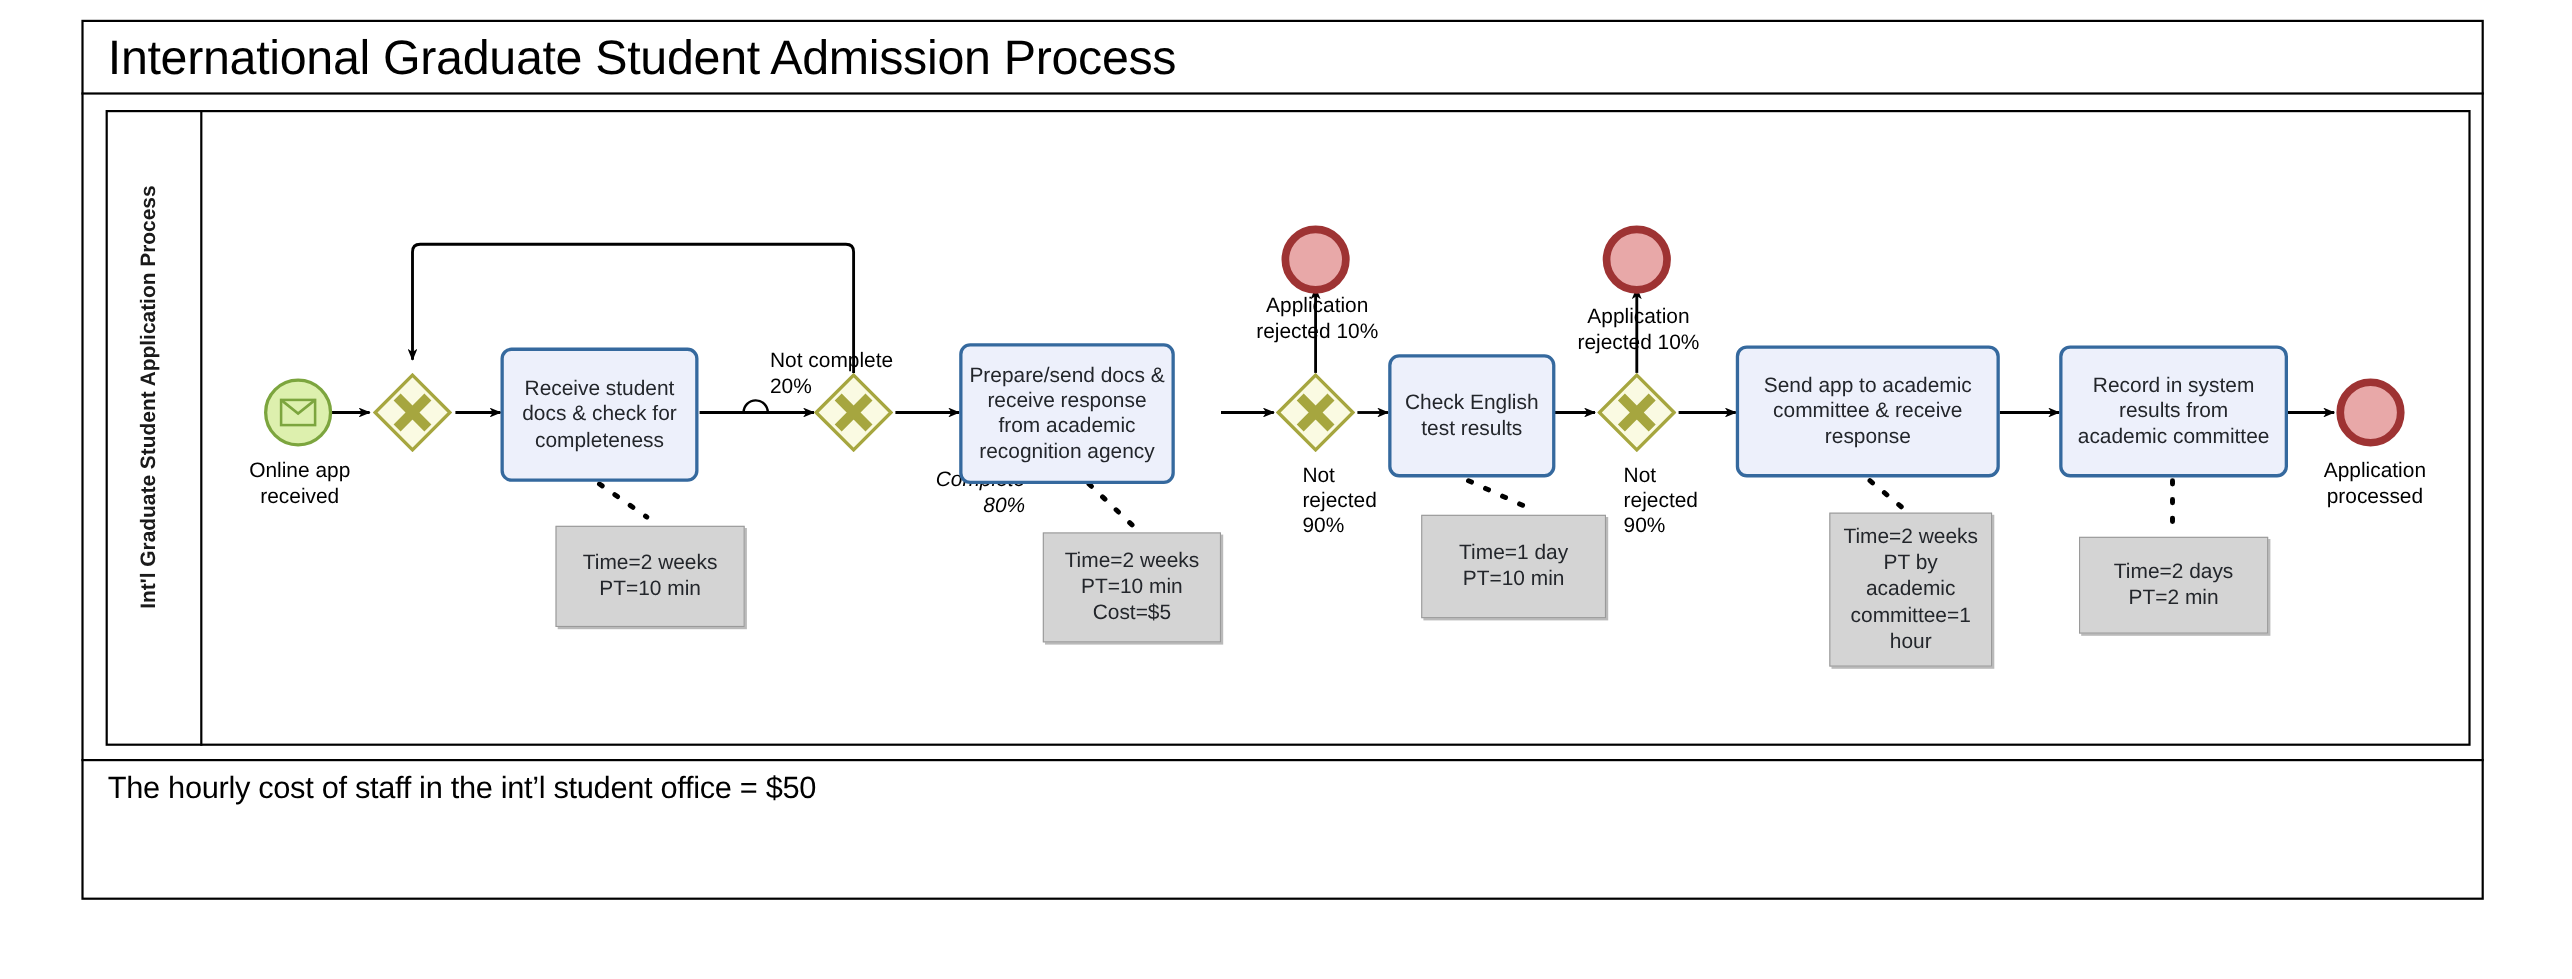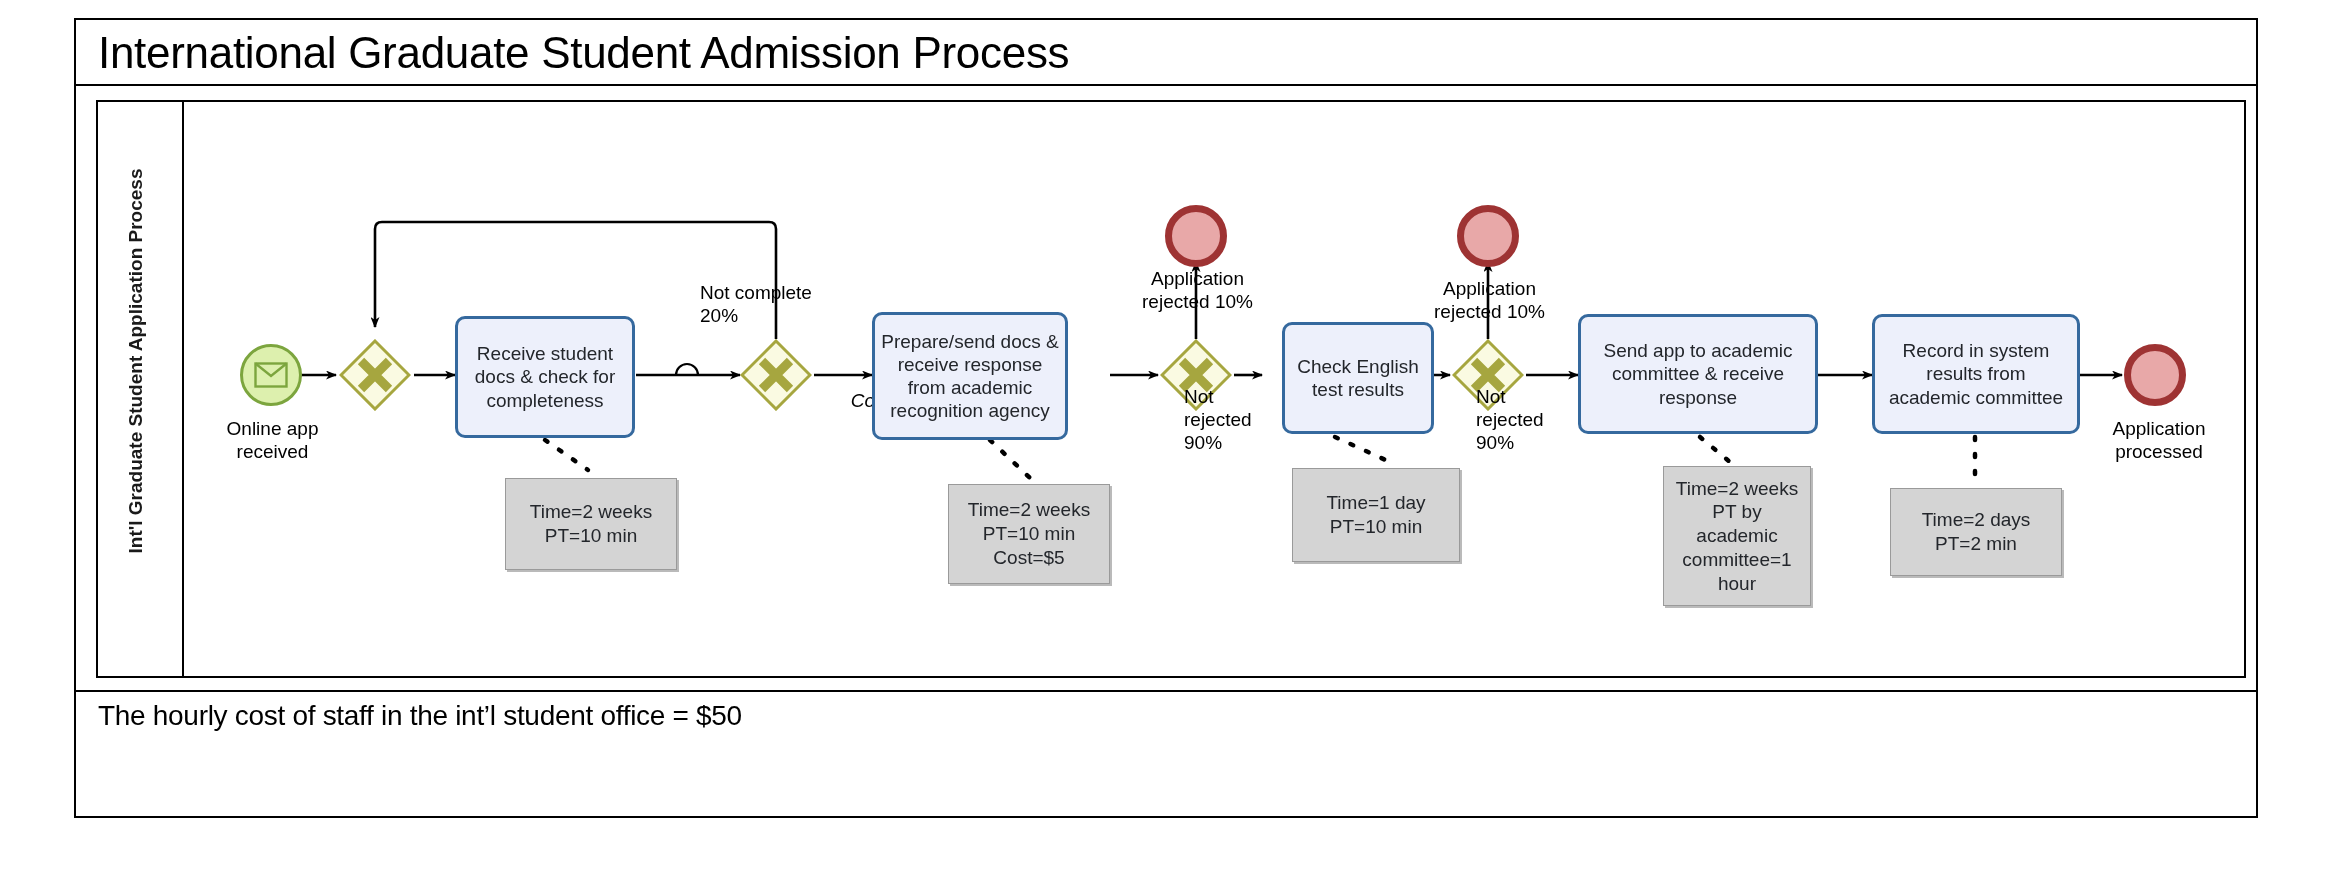--- a/index.html
+++ b/index.html
@@ -39,21 +39,21 @@
         display:flex;align-items:center;justify-content:center;text-align:center;
         font-size:19px;color:#23262b;line-height:1.22;padding:4px 6px;}
 
   .annotation{background:#d4d4d4;border:1px solid #9a9a9a;
               display:flex;align-items:center;justify-content:center;text-align:center;
               font-size:19px;color:#23262b;line-height:1.25;padding:4px 6px;
               box-shadow:2px 2px 0 rgba(130,130,130,0.55);}
 
   .caption{position:absolute;text-align:center;font-size:19px;color:#000;line-height:1.2;}
 
-  .flow-label{position:absolute;text-align:center;font-size:19px;color:#000;line-height:1.2;white-space:nowrap;}
+  .flow-label{position:absolute;text-align:center;font-size:19px;color:#000;line-height:1.2;white-space:nowrap;margin-top:36px;}
 
   svg.wires{position:absolute;left:0;top:0;width:2338px;height:890px;pointer-events:none;overflow:visible;}
 </style>
 </head>
 <body>
 
 <div id="page">
 
   <div class="outer-frame"></div>
   <div class="title-bar"></div>
@@ -183,21 +183,21 @@
   <div class="caption" style="left:1110px;top:268px;width:175px;">
     <div>Application</div>
     <div>rejected 10%</div>
   </div>
   <div class="flow-label" style="left:1184px;top:386px;width:110px;text-align:left;">
     <div>Not</div>
     <div>rejected</div>
     <div>90%</div>
   </div>
 
-  <div class="node task" style="left:1262px;top:322px;width:152px;height:112px;margin-left:20px;">
+  <div class="node task" style="left:1262px;top:322px;width:152px;height:112px;">
     <div>
       <div>Check English</div>
       <div>test results</div>
     </div>
   </div>
   <div class="node annotation" style="left:1292px;top:468px;width:168px;height:94px;">
     <div>
       <div>Time=1 day</div>
       <div>PT=10 min</div>
     </div>

